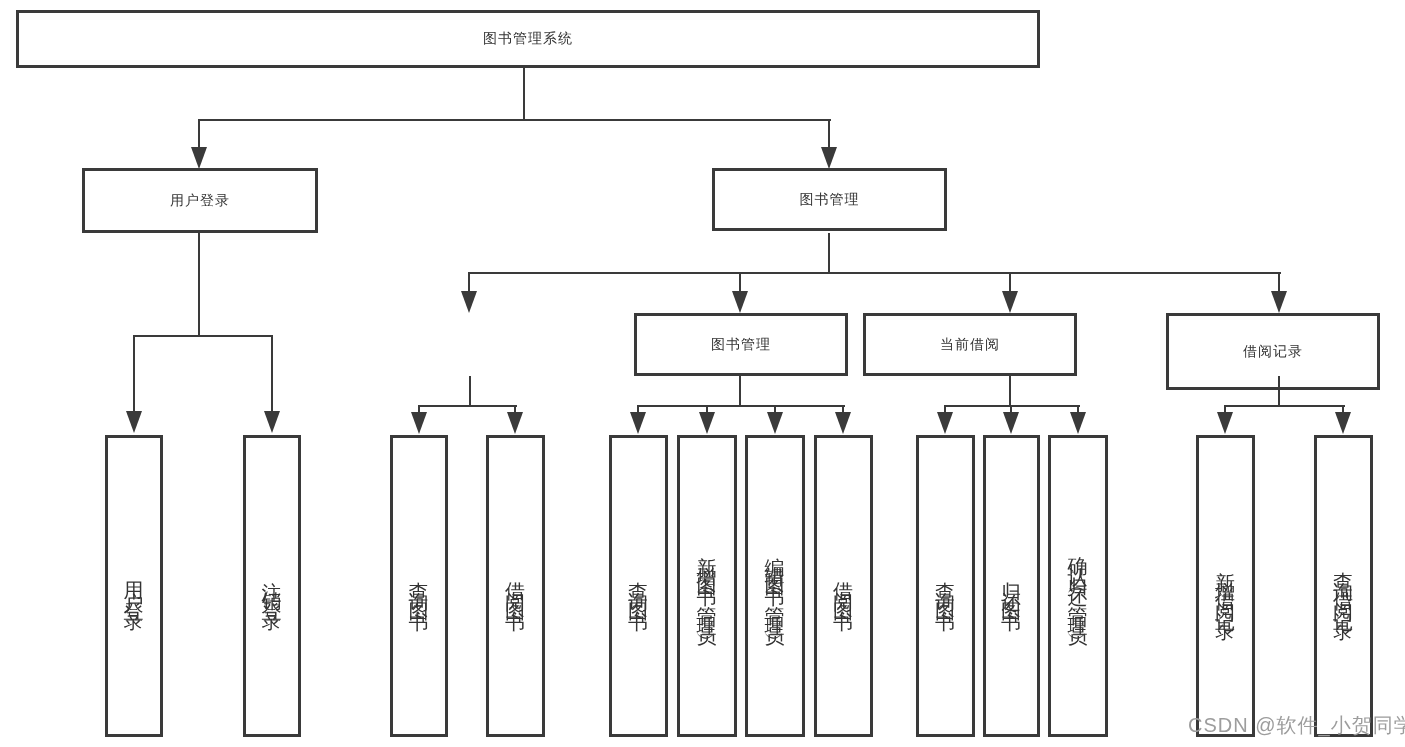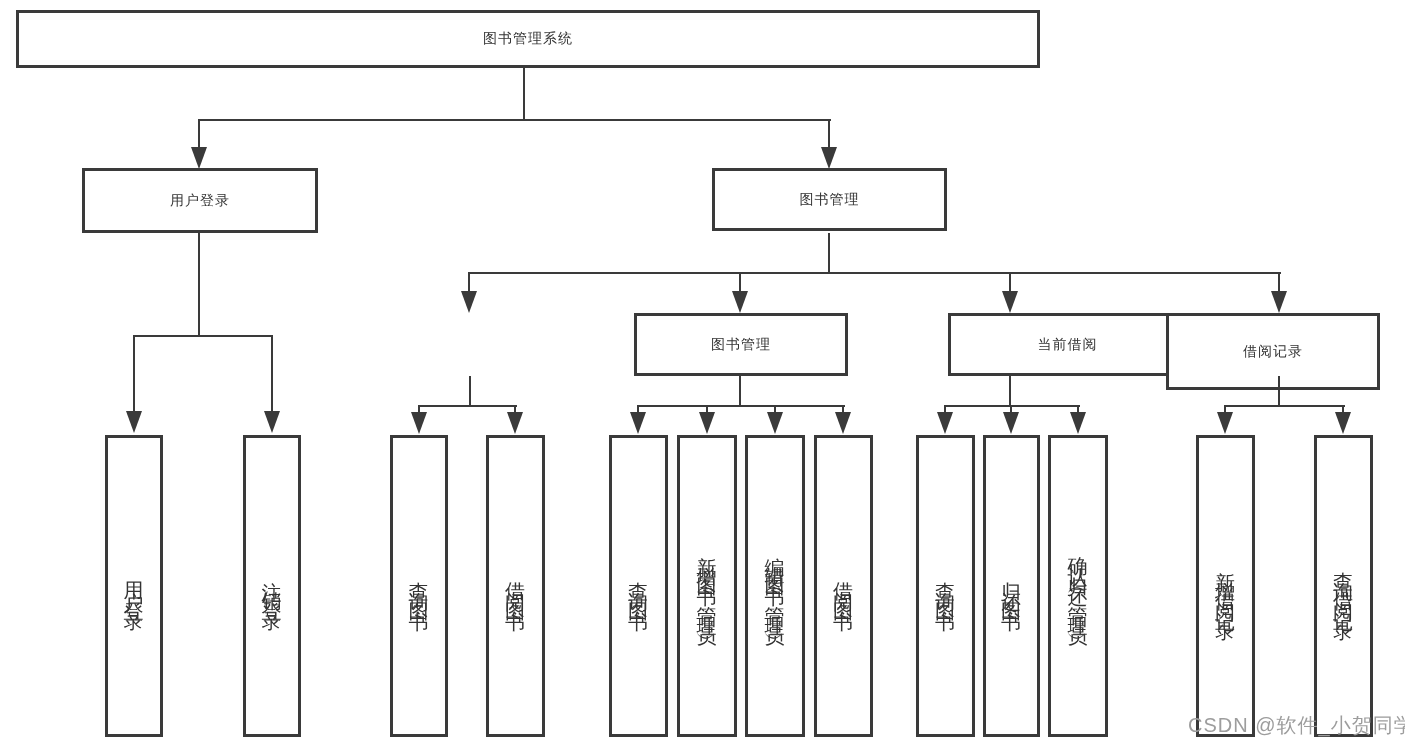--- a/index.html
+++ b/index.html
@@ -83,21 +83,21 @@
   <div class="vline" style="left:468px;top:272px;height:20px"></div>
   <div class="arrow" style="left:461px;top:291px"></div>
   <div class="vline" style="left:739px;top:272px;height:20px"></div>
   <div class="arrow" style="left:732px;top:291px"></div>
   <div class="vline" style="left:1009px;top:272px;height:20px"></div>
   <div class="arrow" style="left:1002px;top:291px"></div>
   <div class="vline" style="left:1278px;top:272px;height:20px"></div>
   <div class="arrow" style="left:1271px;top:291px"></div>
 
   <div class="box hbox" style="left:634px;top:313px;width:214px;height:63px">图书管理</div>
-  <div class="box hbox" style="left:948px;top:313px;width:239px;height:63px">当前借阅</div>
+  <div class="box hbox" style="left:863px;top:313px;width:214px;height:63px">当前借阅</div>
   <div class="box hbox" style="left:1166px;top:313px;width:214px;height:77px">借阅记录</div>
 
   <div class="vline" style="left:469px;top:376px;height:30px"></div>
   <div class="vline" style="left:739px;top:376px;height:30px"></div>
   <div class="vline" style="left:1009px;top:376px;height:30px"></div>
   <div class="vline" style="left:1278px;top:376px;height:30px"></div>
 
   <div class="hline" style="left:418px;top:405px;width:99px"></div>
   <div class="hline" style="left:637px;top:405px;width:208px"></div>
   <div class="hline" style="left:944px;top:405px;width:136px"></div>

